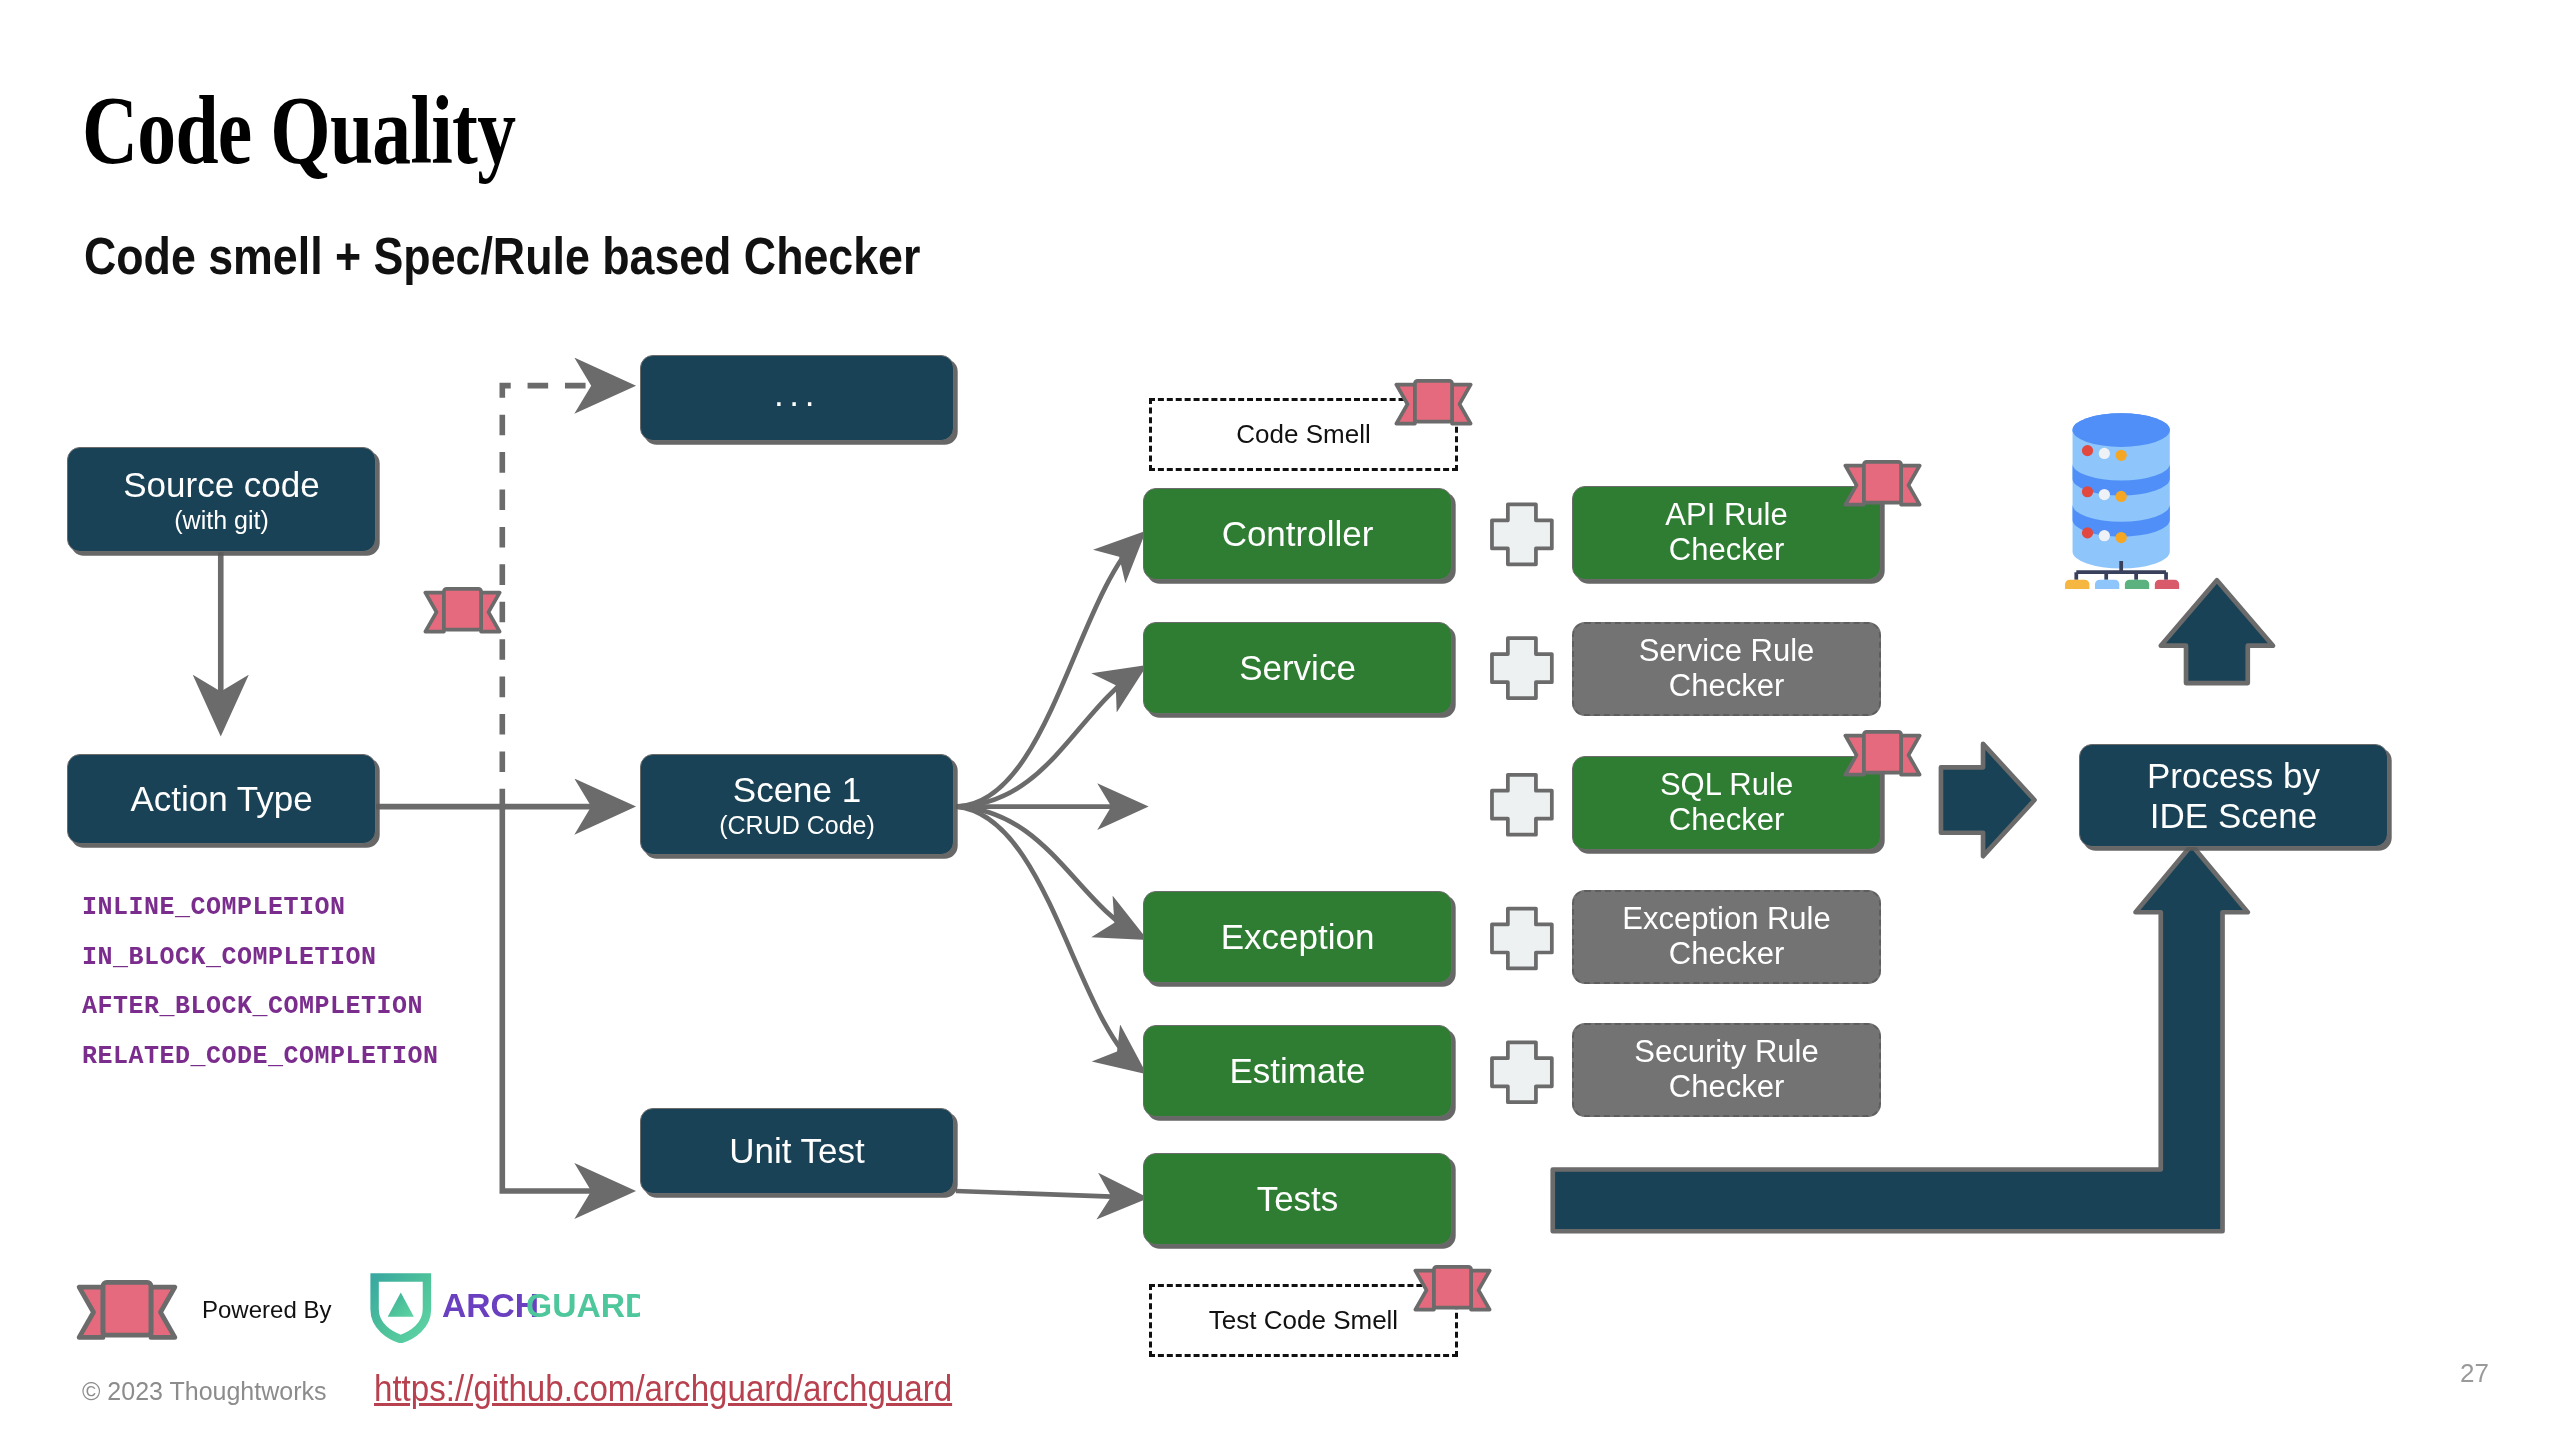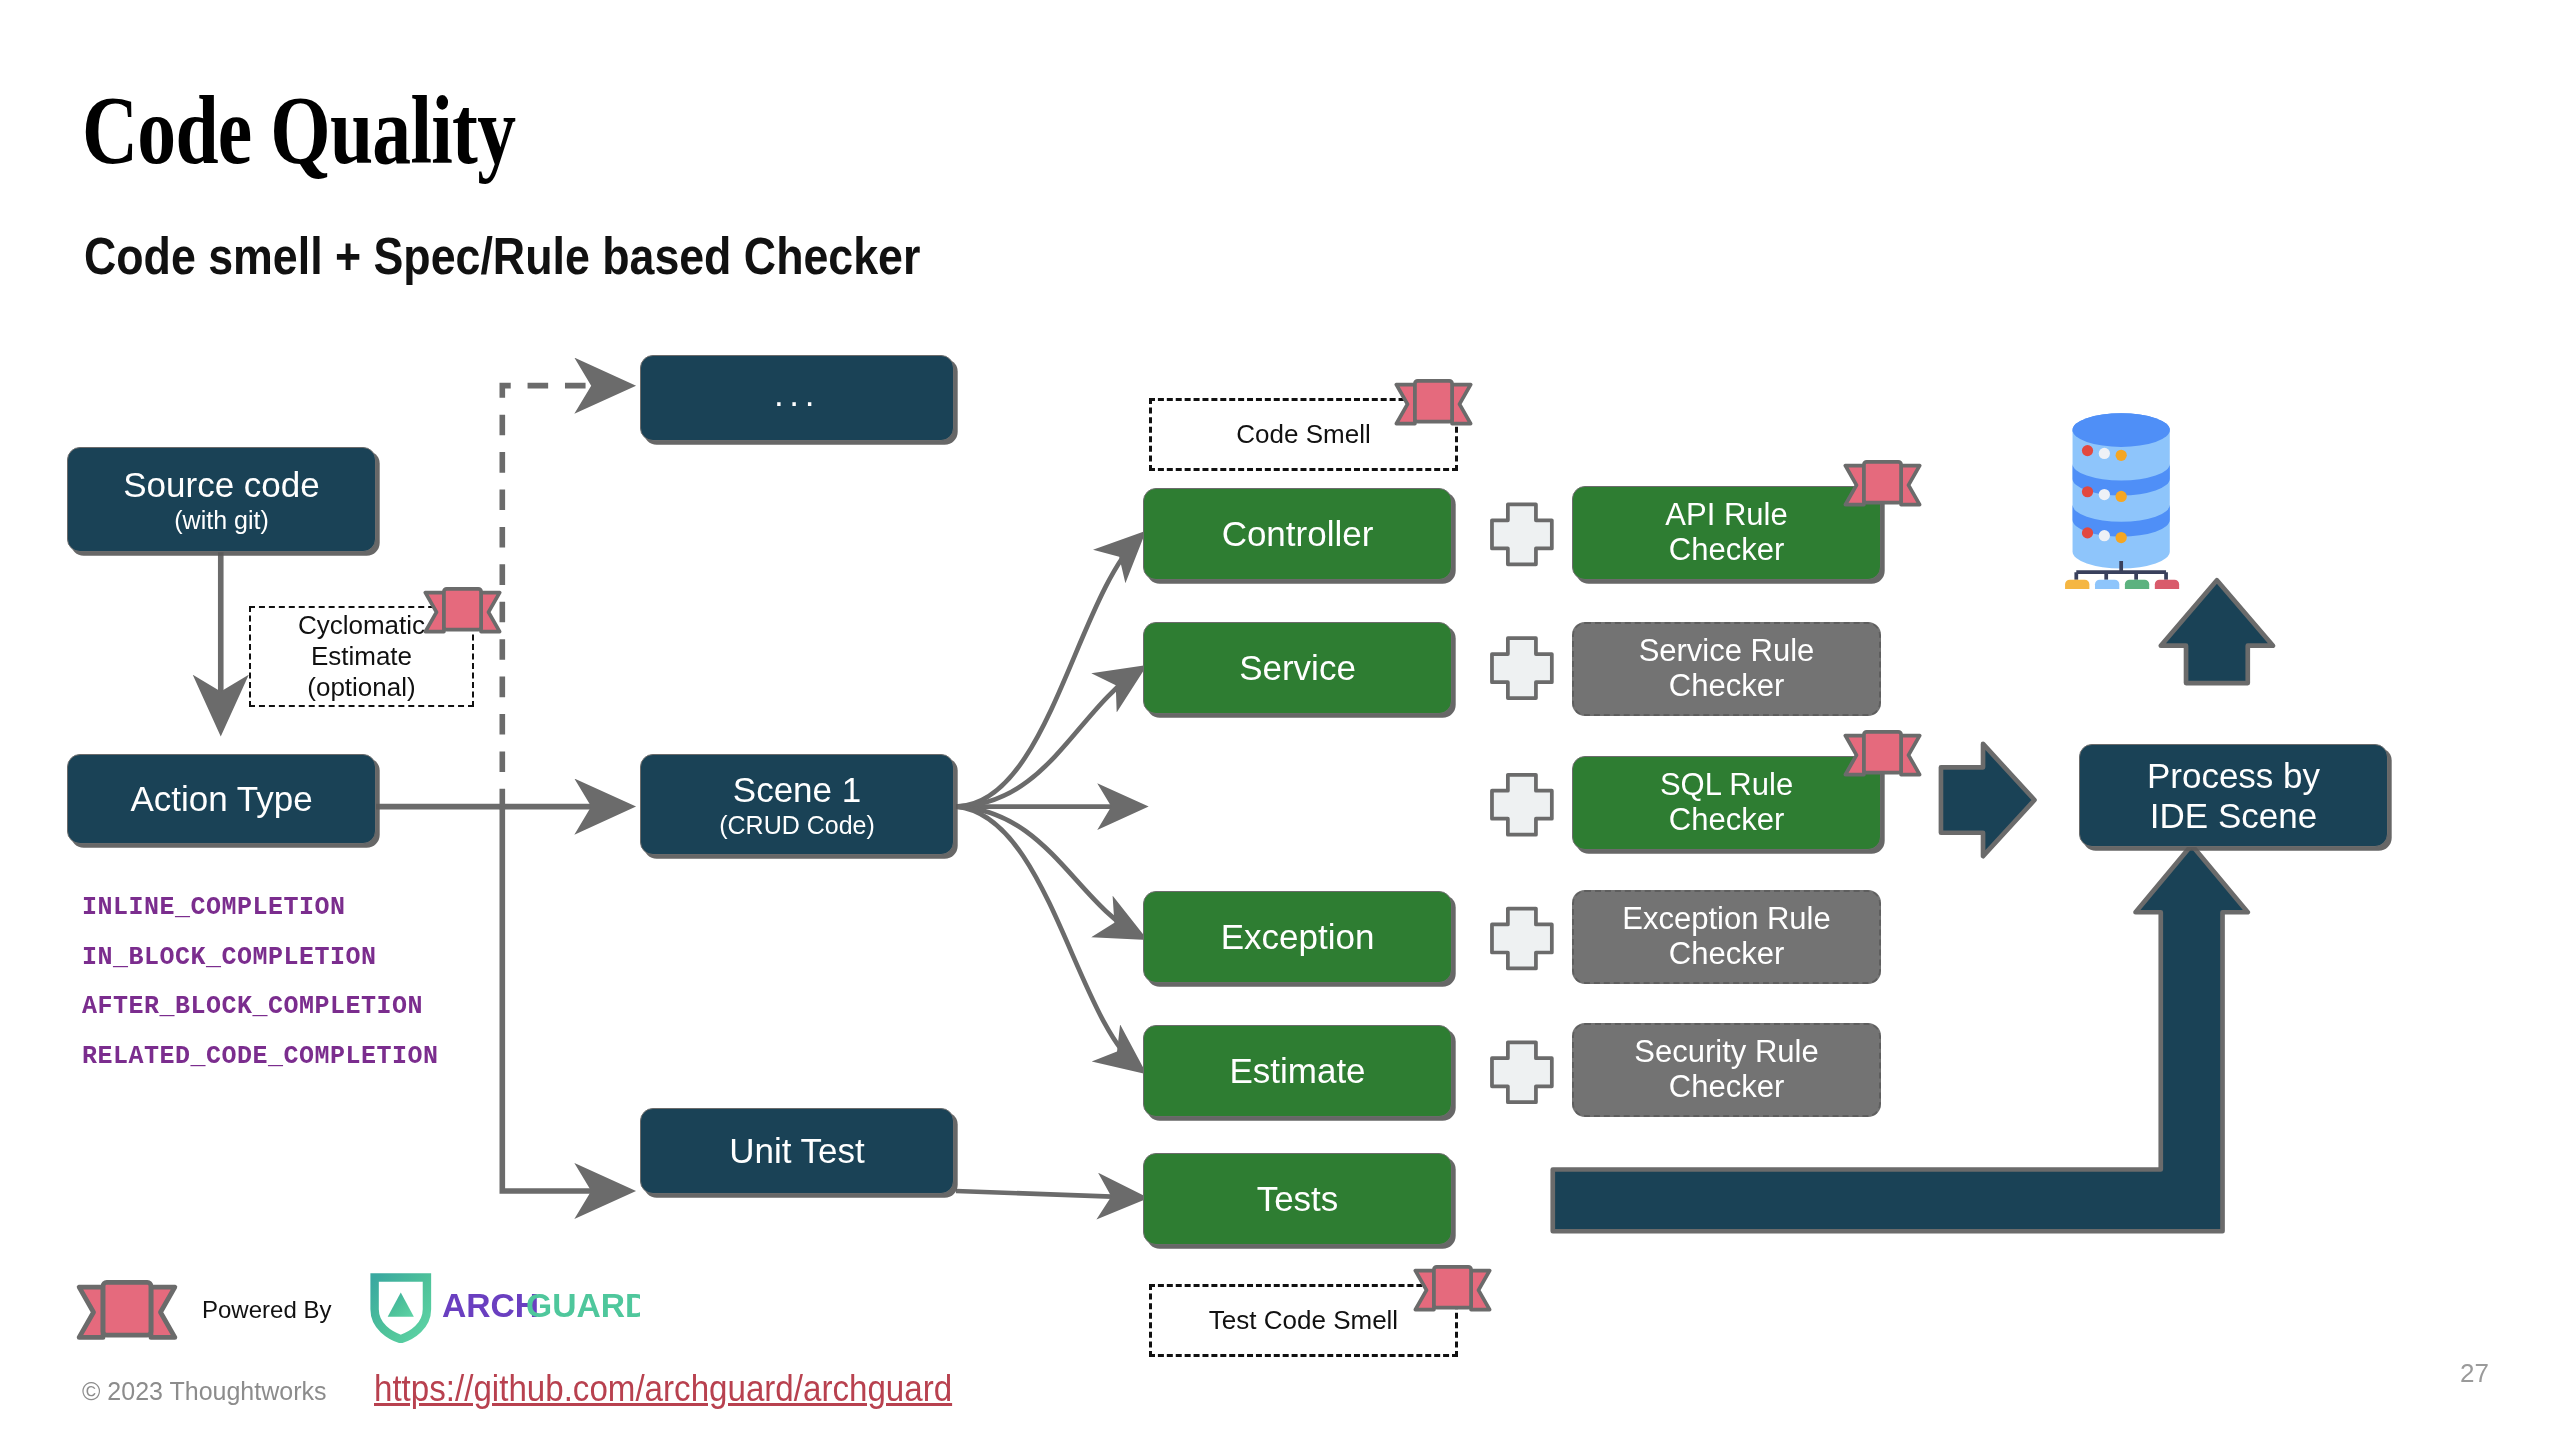--- a/index.html
+++ b/index.html
@@ -141,27 +141,20 @@
   </svg>
 
   <div class="title">Code Quality</div>
   <div class="subtitle">Code smell + Spec/Rule based Checker</div>
 
   <div class="node navy" style="left:67px;top:447px;width:309px;height:105px;">
     <div class="t1">Source code</div>
     <div class="t2">(with git)</div>
   </div>
 
-  <div class="dashbox thin" style="left:249px;top:606px;width:225px;height:101px;flex-direction:column;">
-    <div>
-      <div>Cyclomatic</div>
-      <div>Estimate</div>
-      <div>(optional)</div>
-    </div>
-  </div>
   <svg class="ribbon" style="left:423px;top:587px;" viewBox="0 0 84 56">
     <path d="M2,6 L22,6 L22,48 L2,48 L14,27 Z" fill="#e56a7d" stroke="#6b6b6b" stroke-width="4" stroke-linejoin="round"></path>
     <path d="M82,6 L62,6 L62,48 L82,48 L70,27 Z" fill="#e56a7d" stroke="#6b6b6b" stroke-width="4" stroke-linejoin="round"></path>
     <rect x="22" y="2" width="40" height="44" rx="3" fill="#e56a7d" stroke="#6b6b6b" stroke-width="4"></rect>
   </svg>
 
   <div class="node navy" style="left:67px;top:754px;width:309px;height:90px;">
     <div class="t1">Action Type</div>
   </div>
 

